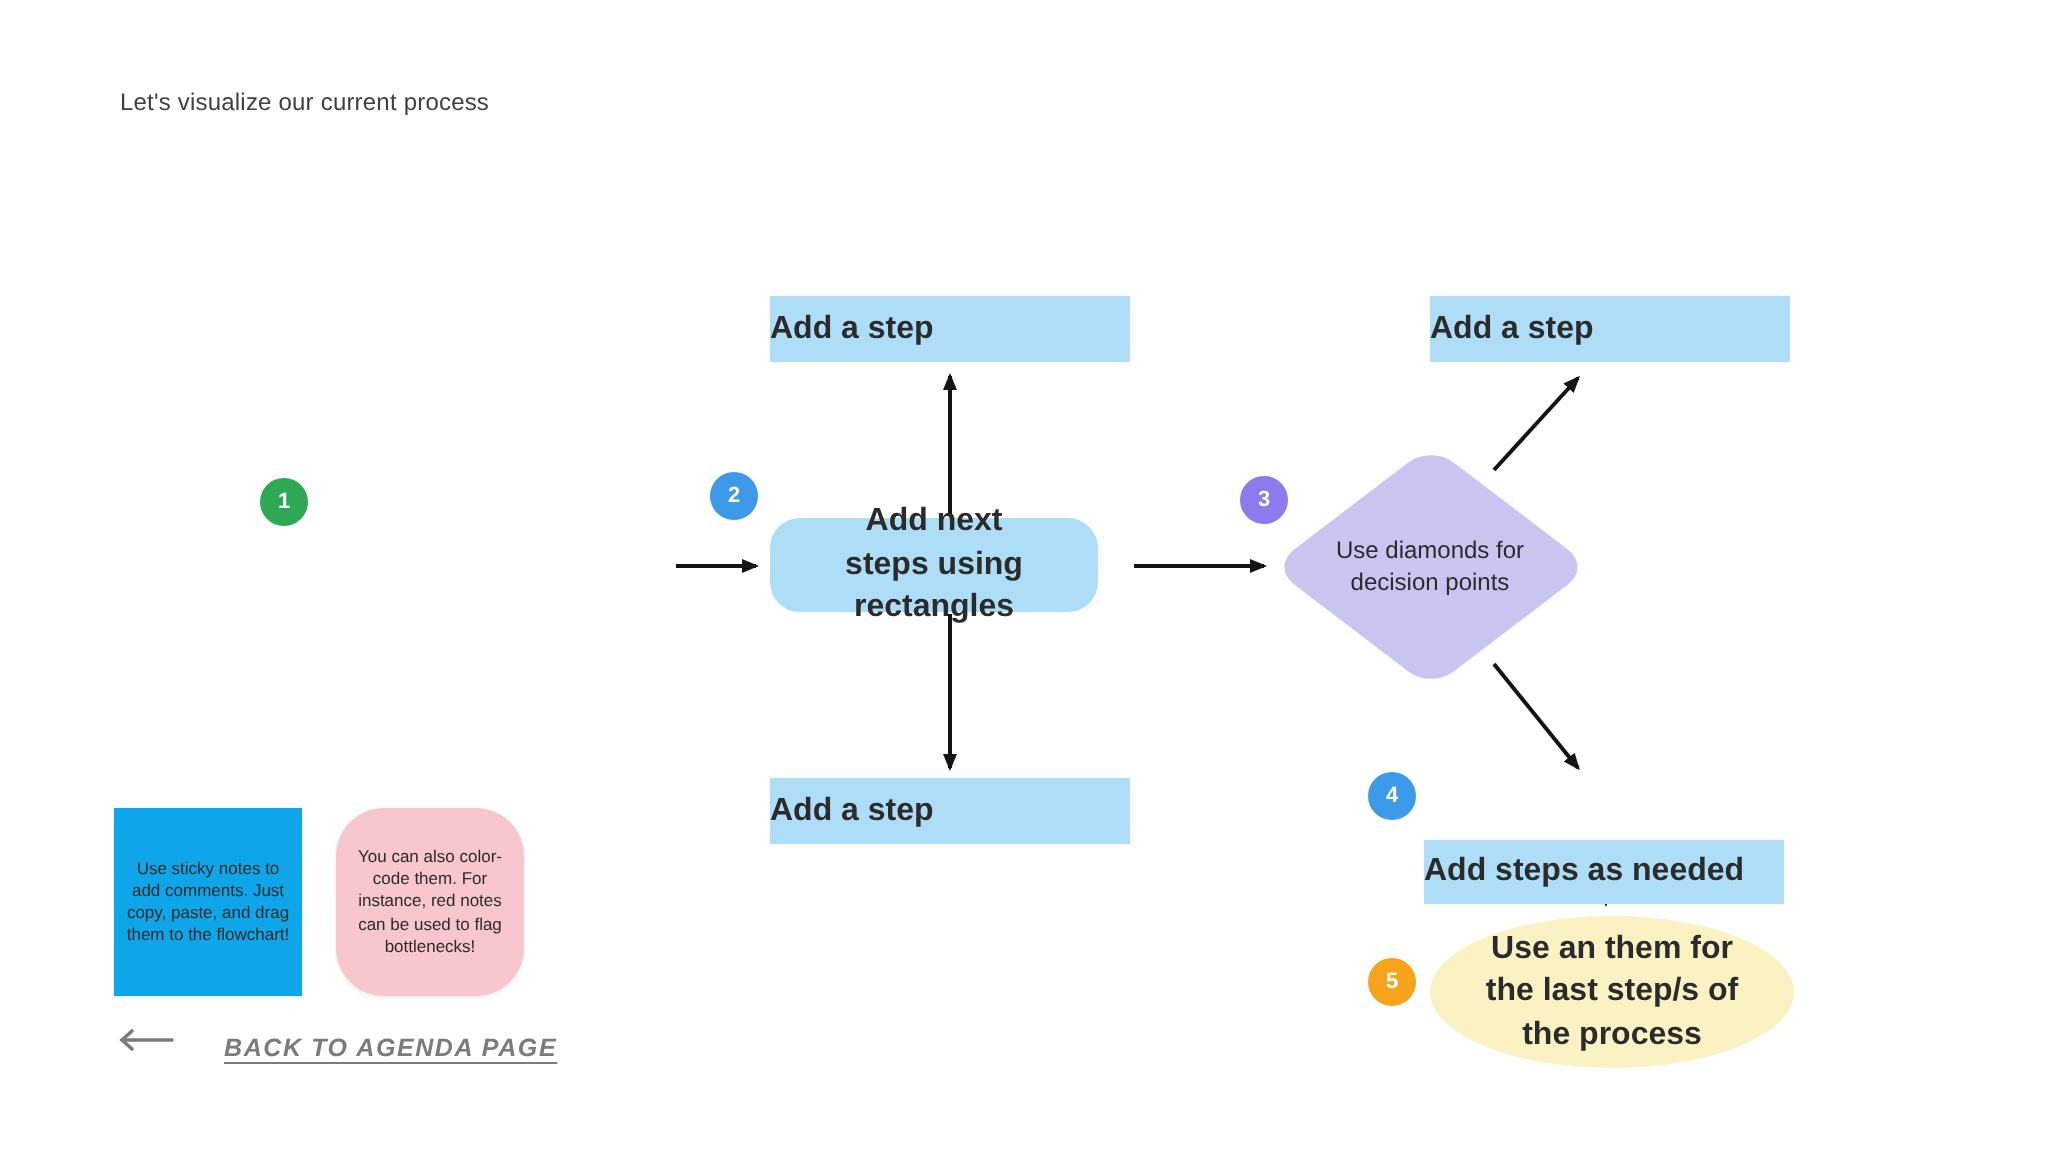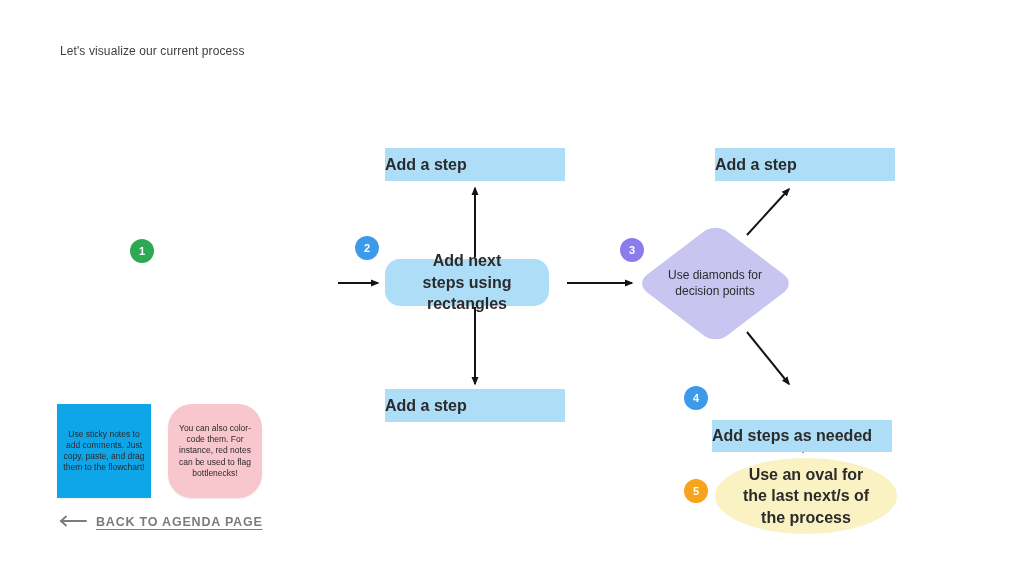--- a/index.html
+++ b/index.html
@@ -41,22 +41,22 @@
            display:flex; align-items:center; justify-content:center;
            color:#ffffff; font-size:11px; font-weight:700; }
 
   
   .sticky { position:absolute; width:94px; height:94px; display:flex; align-items:center;
             justify-content:center; text-align:center; padding:6px;
             font-size:8.5px; line-height:1.3; color:#2b2b2b;
             box-shadow:0 1px 2px rgba(0,0,0,.08); }
 
   
-  .backlink { position:absolute; left:58px; top:513px; display:flex; align-items:center;
-              gap:8px; color:#7b7b7b; cursor:pointer; }
+  .backlink { position:absolute; left:58px; top:513px; display:flex; align-items:flex-end;
+              gap:24px; color:#7b7b7b; cursor:pointer;font-style:italic; }
   .backlink .label { font-size:12.5px; font-weight:700; letter-spacing:.8px;
                      text-decoration:underline; text-underline-offset:3px; }
 </style>
 </head>
 <body>
 
 <div class="canvas">
 
   <div class="heading">
     <div>Let's visualize our current process</div>
@@ -112,21 +112,21 @@
   </div>
 
   <div class="node rect" style="left:712px; top:380px; width:180px; height:32px;margin-top:40px;">
     <span>Add steps as needed</span>
   </div>
   <div class="badge" style="left:684px; top:386px; background:#3d9ae8;">
     <span>4</span>
   </div>
 
   <div class="node oval-yellow" style="left:715px; top:458px; width:182px; height:76px; padding:8px 20px;">
-    <span>Use an oval for the last next/s of the process</span>
+    <span>Use an them for the last step/s of the process</span>
   </div>
   <div class="badge" style="left:684px; top:479px; background:#f5a41c;">
     <span>5</span>
   </div>
 
   <div class="sticky" style="left:57px; top:404px; background:#0ea5e9;">
     <span>Use sticky notes to add comments. Just copy, paste, and drag them to the flowchart!</span>
   </div>
   <div class="sticky" style="left:168px; top:404px; background:#f8c6cd;border-radius:24px;">
     <span>You can also color-code them. For instance, red notes can be used to flag bottlenecks!</span>

